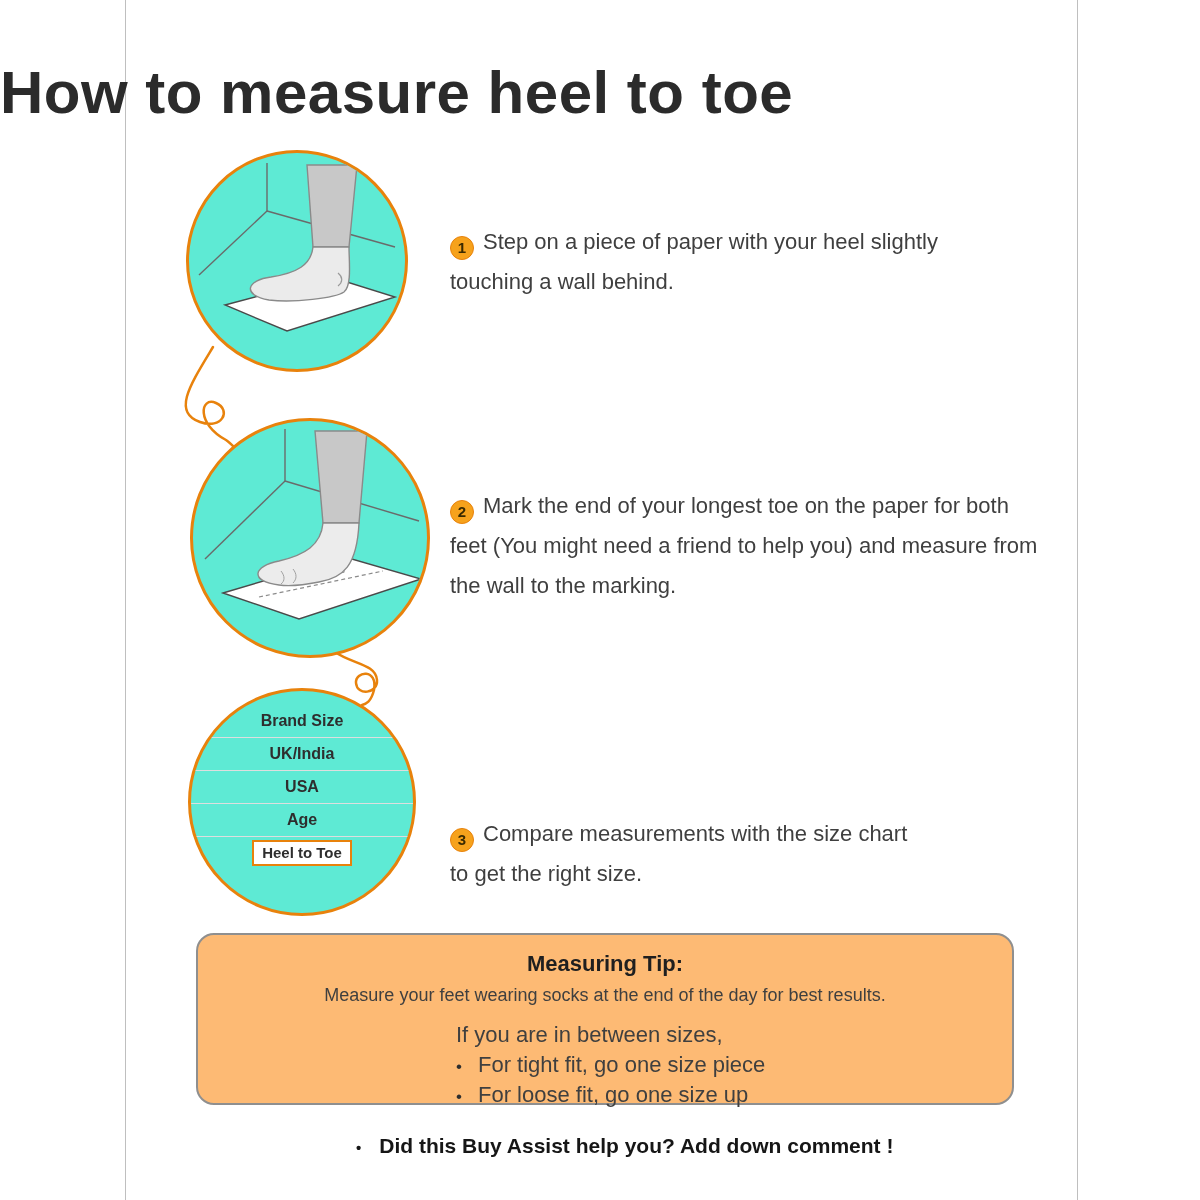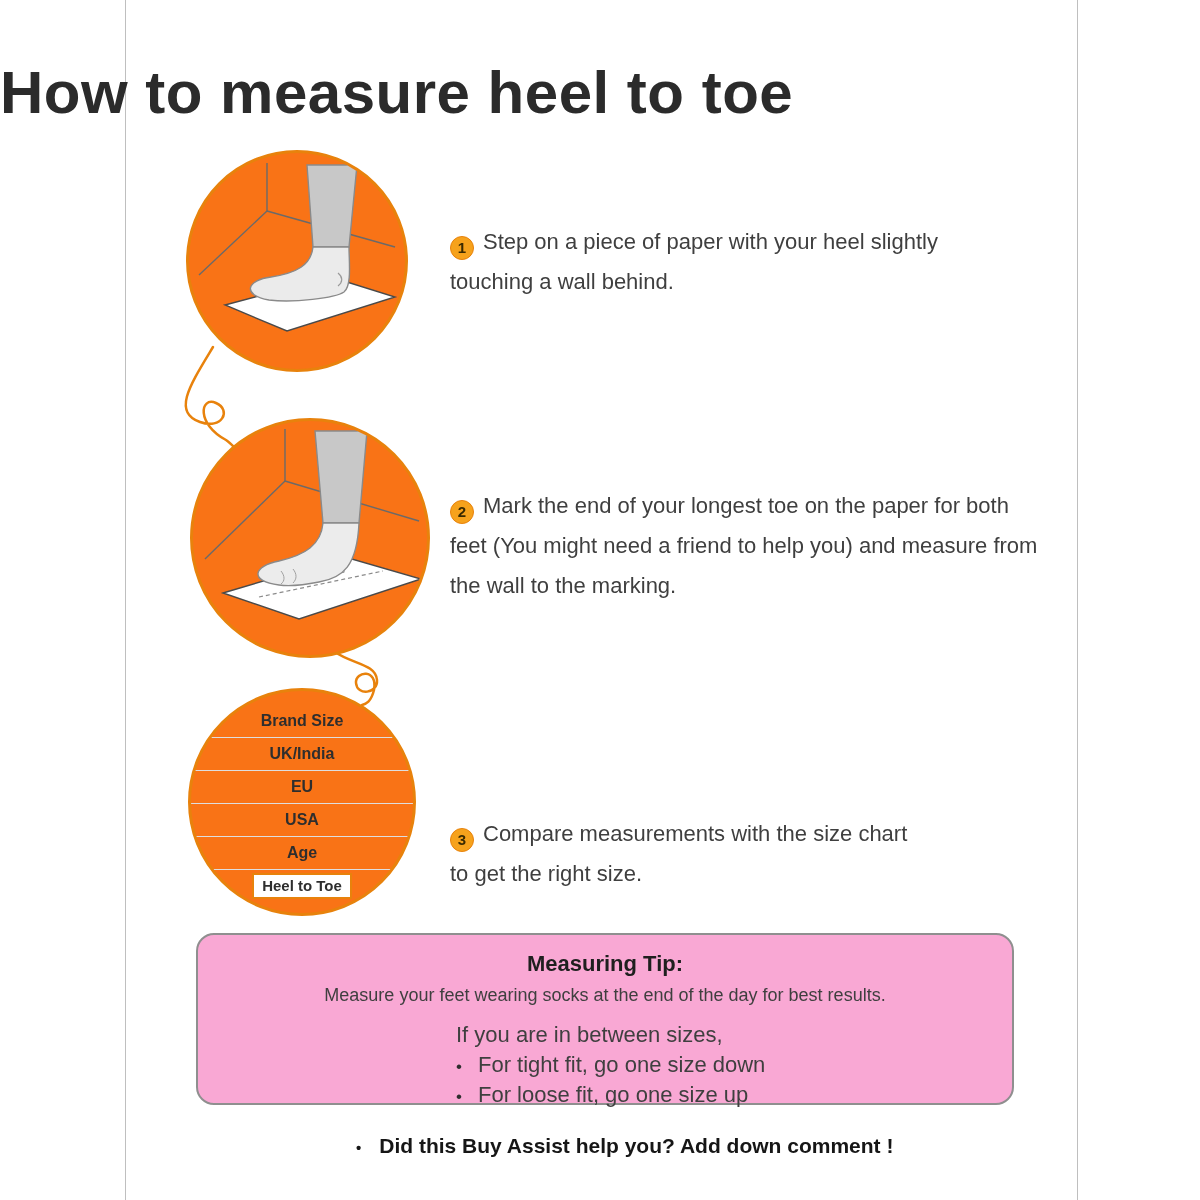--- a/index.html
+++ b/index.html
@@ -11,21 +11,21 @@
   #edge-left{left:125px;}
   #edge-right{left:1077px;}
 
   .title{
     position:absolute;top:58px;left:0;width:100%;text-align:left;
     font-size:60px;font-weight:700;color:#2b2b2b;letter-spacing:.5px;
   }
 
   .circle{
     position:absolute;border:3px solid #E8820C;border-radius:50%;
-    background:#f97316;box-sizing:border-box;
+    background:#5eead4;box-sizing:border-box;
   }
   #circle1{left:186px;top:150px;width:222px;height:222px;}
   #circle2{left:190px;top:418px;width:240px;height:240px;}
   #circle3{left:188px;top:688px;width:228px;height:228px;overflow:hidden;}
 
   .circle svg{display:block;width:100%;height:100%;border-radius:50%;}
 
   .chart-rows{position:absolute;left:0;right:0;top:14px;}
   .chart-row{
     height:32px;line-height:32px;text-align:center;font-size:16px;font-weight:700;
@@ -43,21 +43,21 @@
   #step3{left:450px;top:772px;width:470px;margin-top:42px;}
   .badge{
     display:inline-flex;align-items:center;justify-content:center;
     width:24px;height:24px;border-radius:50%;background:#F6A21C;border:1px solid #E8820C;
     color:#3a2a00;font-weight:700;font-size:15px;margin-right:9px;vertical-align:-4px;
     box-sizing:border-box;
   }
 
   #tipbox{
     position:absolute;left:196px;top:933px;width:818px;height:172px;
-    border:2px solid #8f8f8f;border-radius:18px;box-sizing:border-box;background:#f9a8d4;
+    border:2px solid #8f8f8f;border-radius:18px;box-sizing:border-box;background:#fdba74;
   }
   .tip-title{text-align:center;font-size:22px;font-weight:700;color:#1f1f1f;margin-top:16px;}
   .tip-line1{text-align:center;font-size:18px;color:#3f3f3f;margin-top:8px;}
   .tip-sub{margin:16px 0 0 258px;font-size:22px;color:#3f3f3f;}
   .tip-bullet{margin:4px 0 0 258px;font-size:22px;color:#3f3f3f;display:flex;align-items:baseline;}
   .tip-bullet .dot{font-size:17px;margin-right:16px;color:#2e2e2e;}
 
   #footer-note{
     position:absolute;left:356px;top:1134px;display:flex;align-items:baseline;
     font-size:21px;font-weight:700;color:#161616;
@@ -106,21 +106,20 @@
     <path d="M 122 10 L 174 10 L 166 102 L 130 102 Z" fill="#c8c8c8" stroke="#8a8a8a" stroke-width="1.4"></path>
     <path d="M 130 102 C 128 124, 112 134, 86 140 C 60 145, 56 160, 86 164 C 100 166, 116 163, 126 161 C 150 157, 164 145, 166 102 Z" fill="#ececec" stroke="#8a8a8a" stroke-width="1.4"></path>
     <path d="M 88 150 C 92 155, 92 160, 88 163 M 100 148 C 104 153, 104 158, 100 162" fill="none" stroke="#a0a0a0" stroke-width="1"></path>
   </svg>
 </div>
 
 <div class="circle" id="circle3">
   <div class="chart-rows">
     <div class="chart-row"><span>Brand Size</span></div>
     <div class="chart-row"><span>UK/India</span></div>
-    <div class="chart-row"><span>EU</span></div>
     <div class="chart-row"><span>USA</span></div>
     <div class="chart-row"><span>Age</span></div>
     <div class="chart-row"><span class="heel-box">Heel to Toe</span></div>
   </div>
 </div>
 
 <div class="step" id="step1">
   <span class="badge">1</span><span>Step on a piece of paper with your heel slightly touching a wall behind.</span>
 </div>
 
@@ -131,21 +130,21 @@
 <div class="step" id="step3">
   <span class="badge">3</span><span>Compare measurements with the size chart to get the right size.</span>
 </div>
 
 <div id="tipbox">
   <div class="tip-title">Measuring Tip:</div>
   <div class="tip-line1">Measure your feet wearing socks at the end of the day for best results.</div>
   <div class="tip-sub">If you are in between sizes,</div>
   <div class="tip-bullet">
     <span class="dot">•</span>
-    <span>For tight fit, go one size down</span>
+    <span>For tight fit, go one size piece</span>
   </div>
   <div class="tip-bullet">
     <span class="dot">•</span>
     <span>For loose fit, go one size up</span>
   </div>
 </div>
 
 <div id="footer-note">
   <span class="dot">•</span>
   <span>Did this Buy Assist help you? Add down comment !</span>

